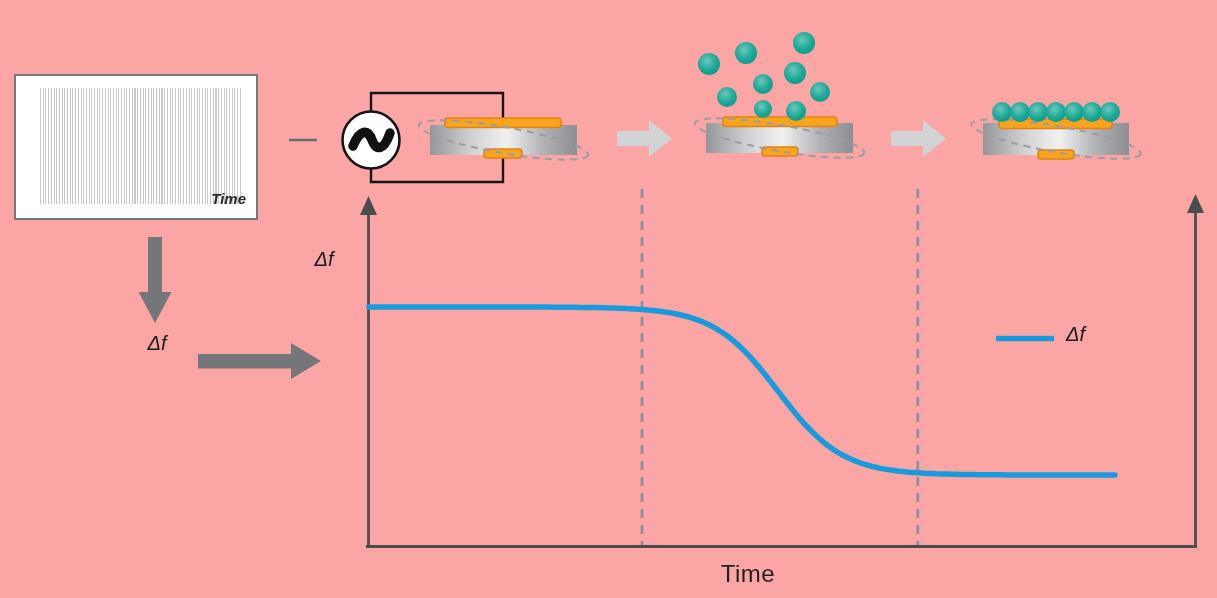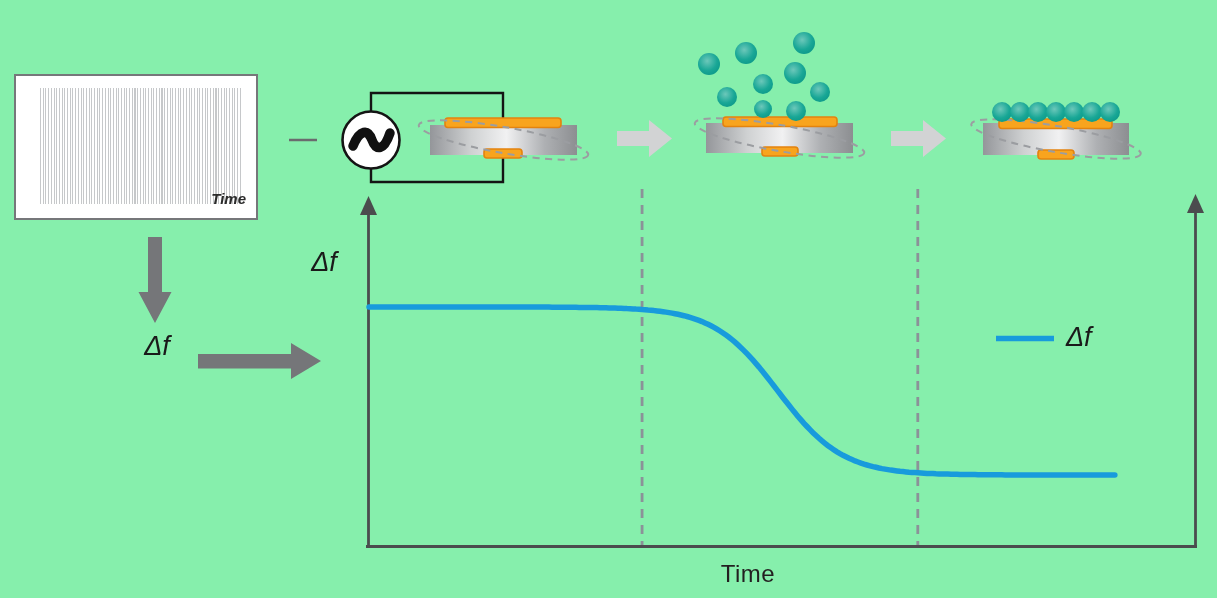--- a/index.html
+++ b/index.html
@@ -1,20 +1,20 @@
 <!DOCTYPE html>
 <html><head>
 <meta charset="utf-8">
 <style>
   html,body{margin:0;padding:0;background:#ffffff;}
-  #canvas{position:relative;width:1217px;height:598px;background:#86efac;overflow:hidden;
+  #canvas{position:relative;width:1217px;height:598px;background:#fca5a5;overflow:hidden;
           font-family:"Liberation Sans",sans-serif;color:#231F20;}
   #diagram-svg{position:absolute;left:0;top:0;}
   .overlay{position:absolute;line-height:1;}
-  .delta-label{font-size:27px;font-style:italic;color:#1a1a1a;text-align:center;}
+  .delta-label{font-size:20px;font-style:italic;color:#1a1a1a;text-align:center;}
   .axis-word{font-size:24px;color:#231F20;text-align:center;letter-spacing:0.5px;}
   #waveform-box{position:absolute;left:14px;top:74px;width:240px;height:142px;
                 border:2px solid #76777A;background:#ffffff;}
   #waveform-trace{position:absolute;left:24px;top:12px;width:202px;height:116px;
      background:repeating-linear-gradient(to right,#C6C8CA 0px,#C6C8CA 1px,#ffffff 1px,#ffffff 2.7px);}
   #waveform-time{left:186px;top:191px;width:60px;text-align:right;
                  font-size:15px;font-style:italic;font-weight:600;color:#2b2b2b;}
   #flow-delta-f{left:128px;top:333px;width:58px;}
   #chart-ylabel{left:298px;top:249px;width:52px;}
   #legend-label{left:1066px;top:324px;width:50px;text-align:left;}

